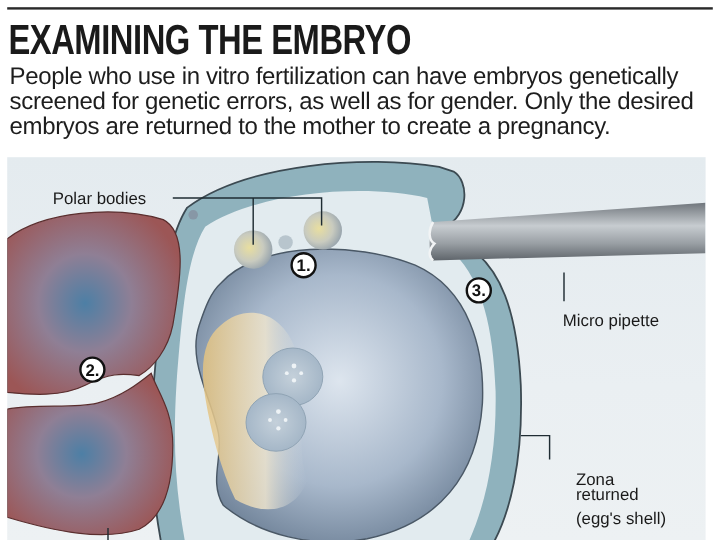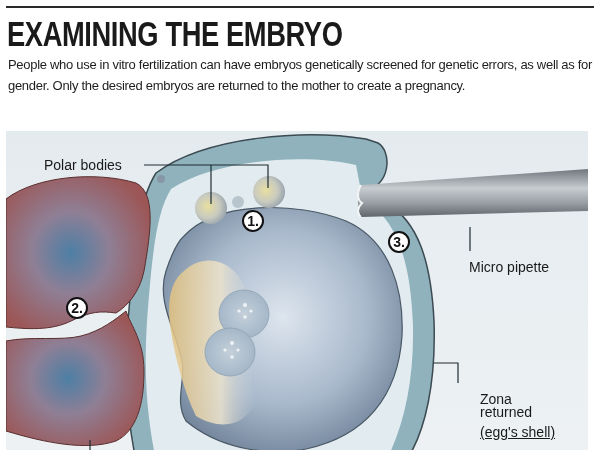--- a/index.html
+++ b/index.html
@@ -1,19 +1,19 @@
 <!DOCTYPE html>
 <html><head>
 <meta charset="utf-8">
 <style>
   html, body { margin: 0; padding: 0; }
   body { width: 600px; height: 450px; background: #ffffff; position: relative; overflow: hidden; font-family: "Liberation Sans", sans-serif; }
   .top-rule { position: absolute; left: 6px; top: 6px; width: 588px; height: 2px; background: #2a2a2a; }
   .title { position: absolute; left: 7px; top: 14px; font-family: "Liberation Sans", sans-serif; font-weight: bold; font-size: 35px; letter-spacing: -0.5px; color: #1a1a1a; transform: scaleX(0.78); transform-origin: left top; white-space: nowrap; line-height: 40px; }
-  .subtitle { position: absolute; left: 8px; top: 54px; width: 590px; font-size: 13px; line-height: 21px; color: #1d1d1d; letter-spacing: -0.3px; }
+  .subtitle { position: absolute; left: 8px; top: 54px; width: 590px; font-size: 20px; line-height: 21px; color: #1d1d1d; letter-spacing: -0.3px; }
   .panel { position: absolute; left: 6px; top: 131px; width: 582px; height: 319px; background: linear-gradient(180deg, #e4ebef 0%, #eaeff2 60%, #edf1f3 100%); overflow: hidden; }
   svg.art { position: absolute; left: 0; top: 0; }
   .label { position: absolute; font-size: 14px; color: #1a1a1a; line-height: 16px; white-space: nowrap; }
   .num { position: absolute; width: 22px; height: 22px; border-radius: 50%; background: #fff; border: 2px solid #111; font-weight: bold; font-size: 14px; display: flex; align-items: center; justify-content: center; color: #111; box-sizing: border-box; }
   .embryo-label { position: absolute; font-size: 17px; color: #1b2230; letter-spacing: 0.5px; }
 </style>
 </head>
 <body>
 
 <div class="top-rule"></div>
@@ -93,18 +93,18 @@
     <path d="M355,54 C350,62 352,70 356,72 C352,76 350,82 355,86" fill="none" stroke="#f2f4f5" stroke-width="2"></path>
     <line x1="464" y1="96" x2="464" y2="120" stroke="#1f2c33" stroke-width="1.2"></line>
 
     <polyline points="428,232 452,232 452,252" fill="none" stroke="#1f2c33" stroke-width="1.2"></polyline>
   </svg>
 
   <div class="label" style="left:38px; top:26px;">Polar bodies</div>
   <div class="label" style="left:463px; top:128px;">Micro pipette</div>
   <div class="label" style="left:474px; top:260px;">Zona</div>
   <div class="label" style="left:474px; top:273px;">returned</div>
-  <div class="label" style="left:474px; top:293px;text-decoration:underline;">(egg's shell)</div>
+  <div class="label" style="left:474px; top:293px;">(egg's shell)</div>
 
   <div class="num" style="left:236px; top:79px;">1.</div>
   <div class="num" style="left:60px; top:166px;">2.</div>
   <div class="num" style="left:382px; top:100px;">3.</div>
 </div>
 
 </body></html>

